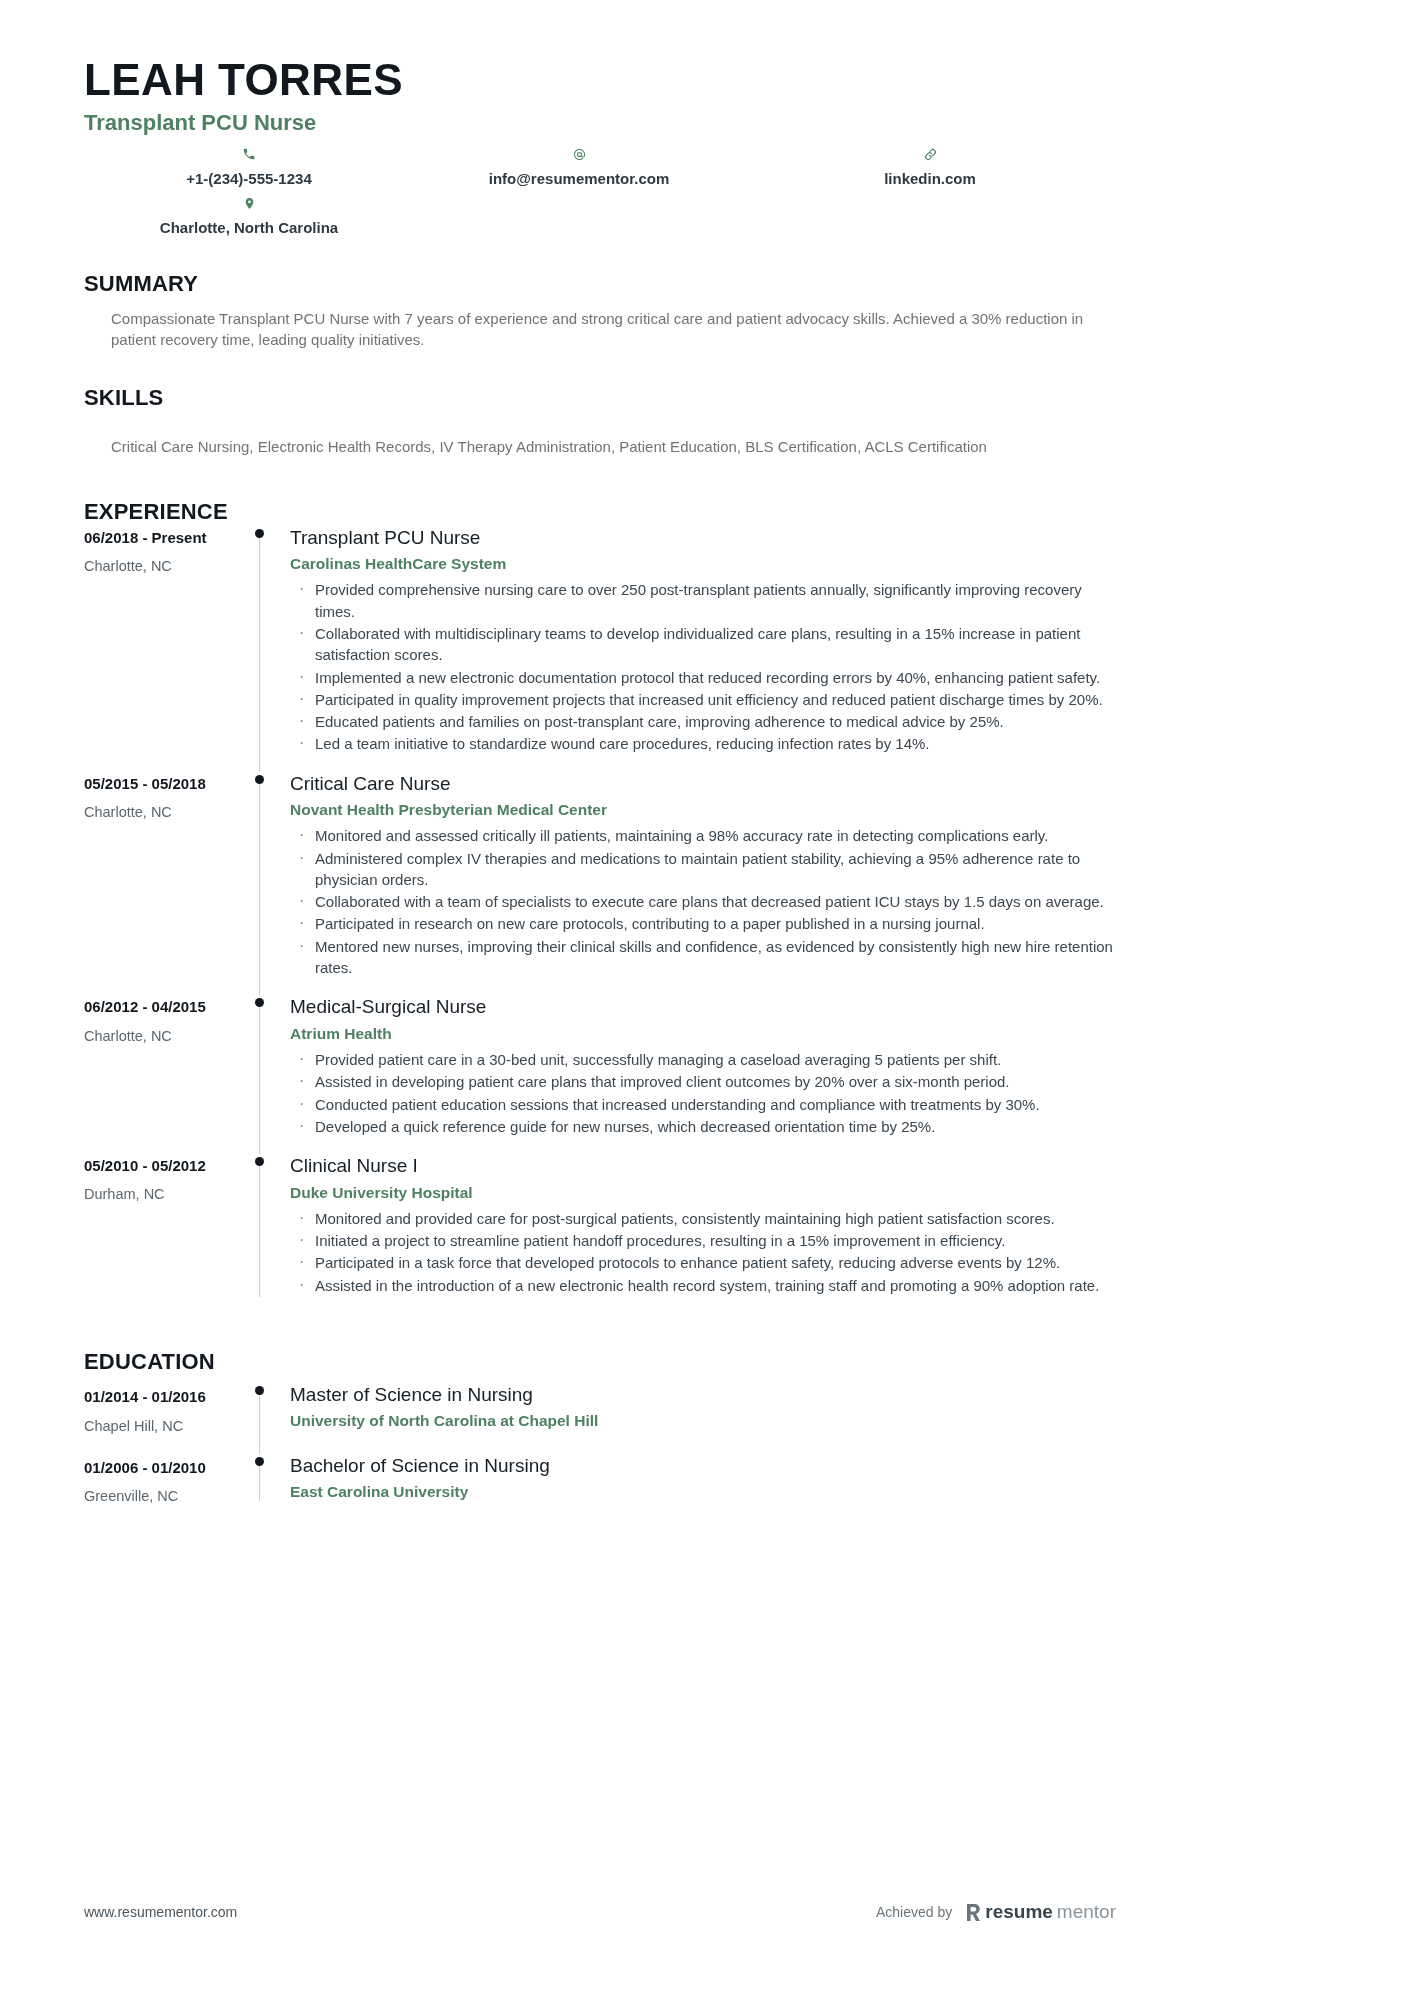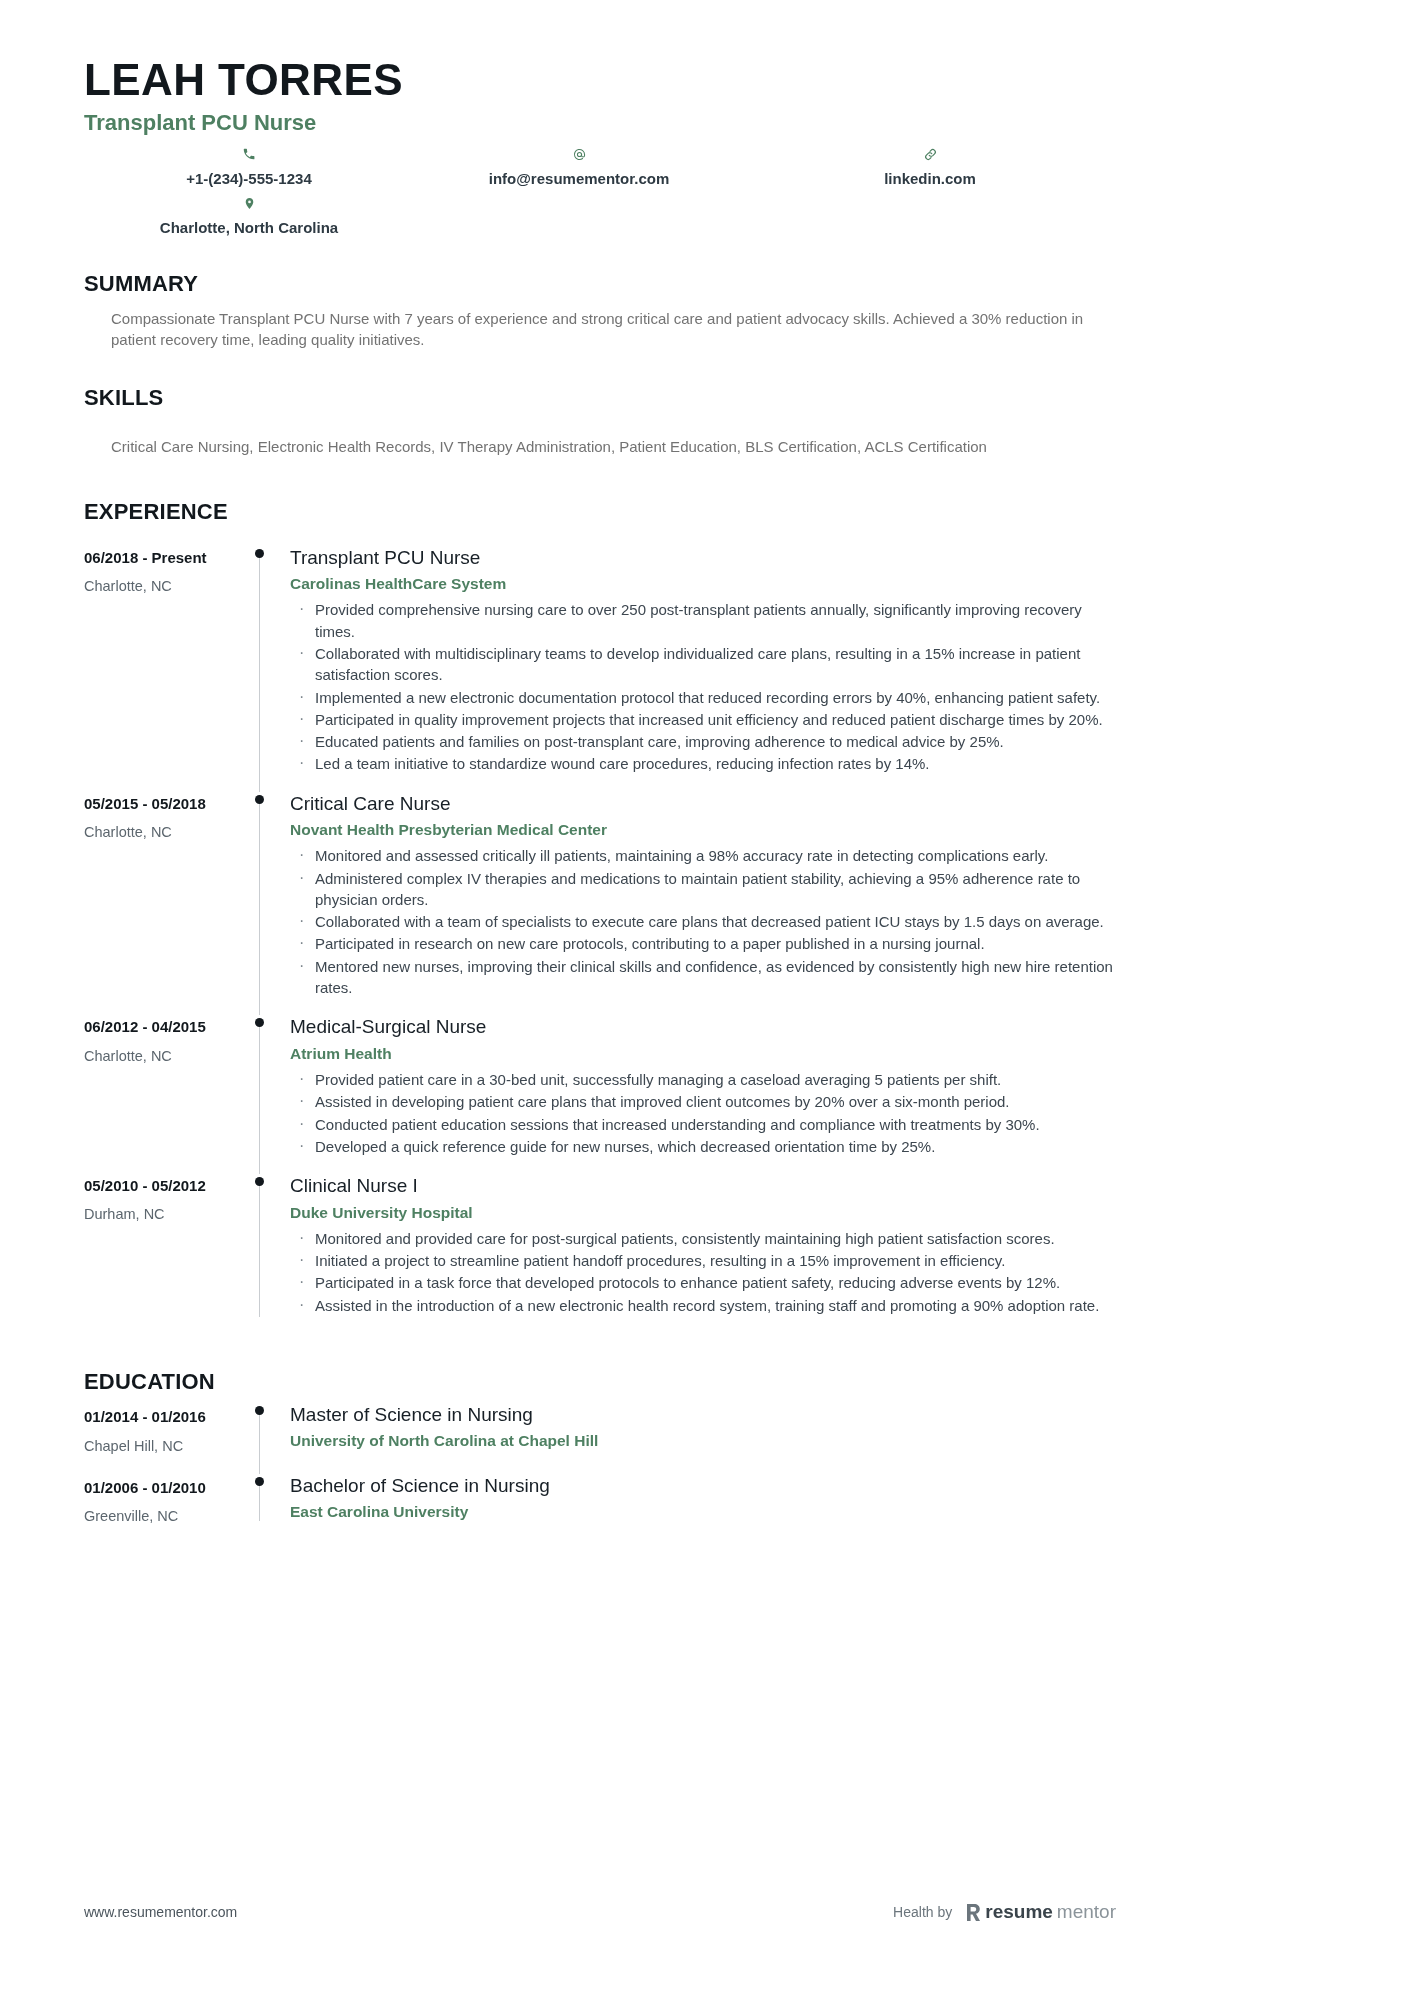--- a/index.html
+++ b/index.html
@@ -84,21 +84,21 @@
     line-height: 1.45;
     color: #737373;
     margin-left: 27px;
   }
 
   #summary-section { margin-top: 26px; }
   #summary-section .section-title { margin-bottom: 10px; }
   #skills-section { margin-top: 34px; }
   #skills-section .section-title { margin-bottom: 24px; }
   #experience-section { margin-top: 42px; }
-  #experience-section .section-title { margin-bottom: 20px; }
+  #experience-section .section-title { margin-bottom: 0; }
   #education-section { margin-top: 36px; }
   #education-section .section-title { margin-bottom: 8px; }
 
   
   .entry {
     display: flex;
     position: relative;
   }
   .entry-left {
     width: 160px;
@@ -407,21 +407,21 @@
             <div class="entry-role">Bachelor of Science in Nursing</div>
             <div class="entry-org">East Carolina University</div>
           </div>
         </div>
       </div>
   </div>
 
   <div class="footer">
     <div class="footer-url">www.resumementor.com</div>
     <div class="footer-right">
-      <span class="powered-by">Health by</span>
+      <span class="powered-by">Achieved by</span>
       <span class="brand">
         <span class="brand-mark">
           <svg width="15" height="19" viewBox="0 0 15 19" fill="currentColor" aria-hidden="true">
             <path d="M1 1h7.2c3.2 0 5.6 2 5.6 5 0 2.4-1.5 4.2-3.8 4.8L14 18h-4l-3.4-6.6H4.6V18H1V1zm3.6 3v4.6h3.1c1.5 0 2.5-.9 2.5-2.3S9.2 4 7.7 4H4.6z"></path>
           </svg>
         </span>
         <span class="brand-bold">resume</span>
           <span class="brand-light">mentor</span>
       </span>
     </div>

